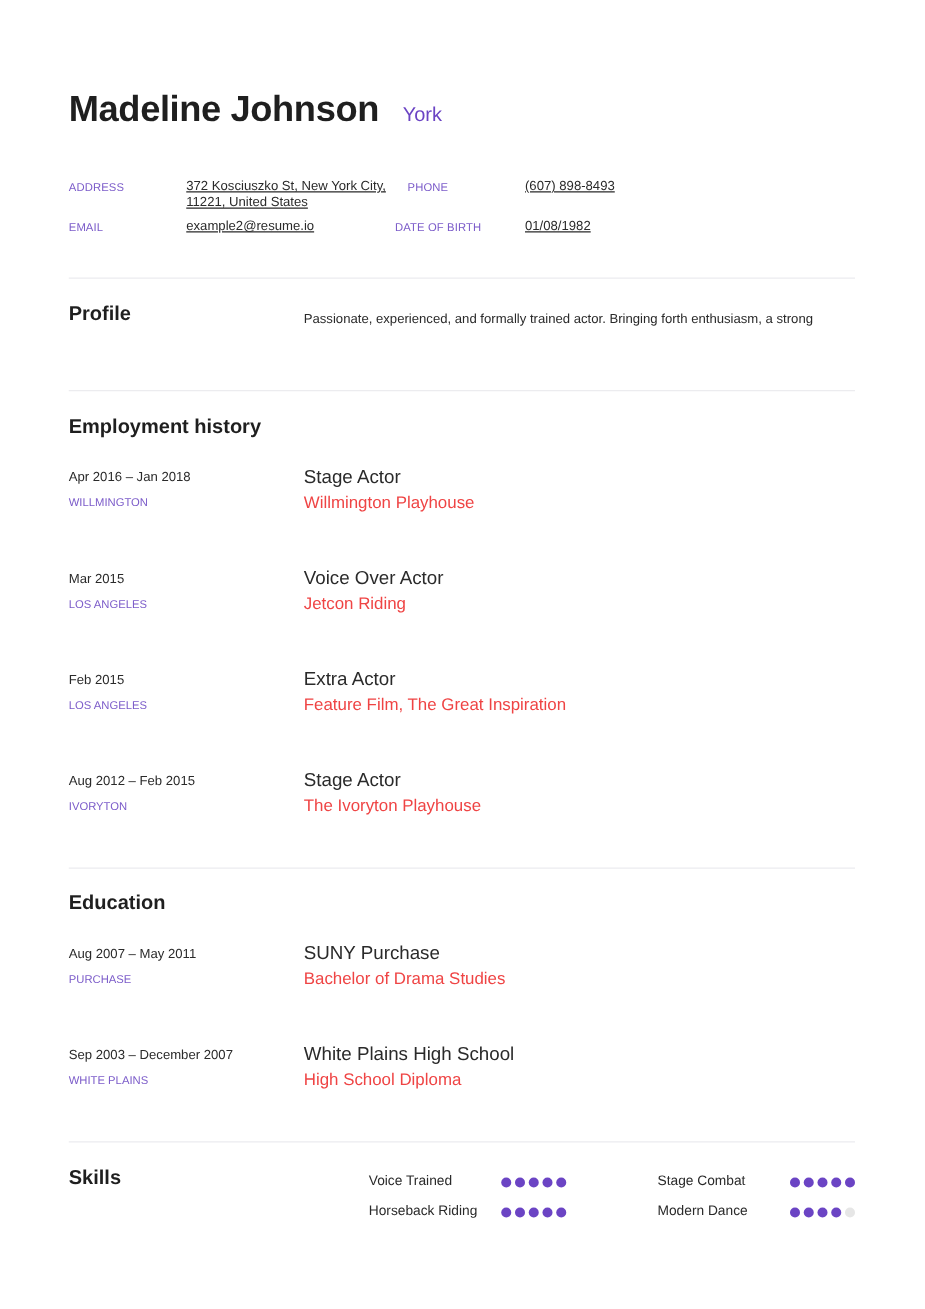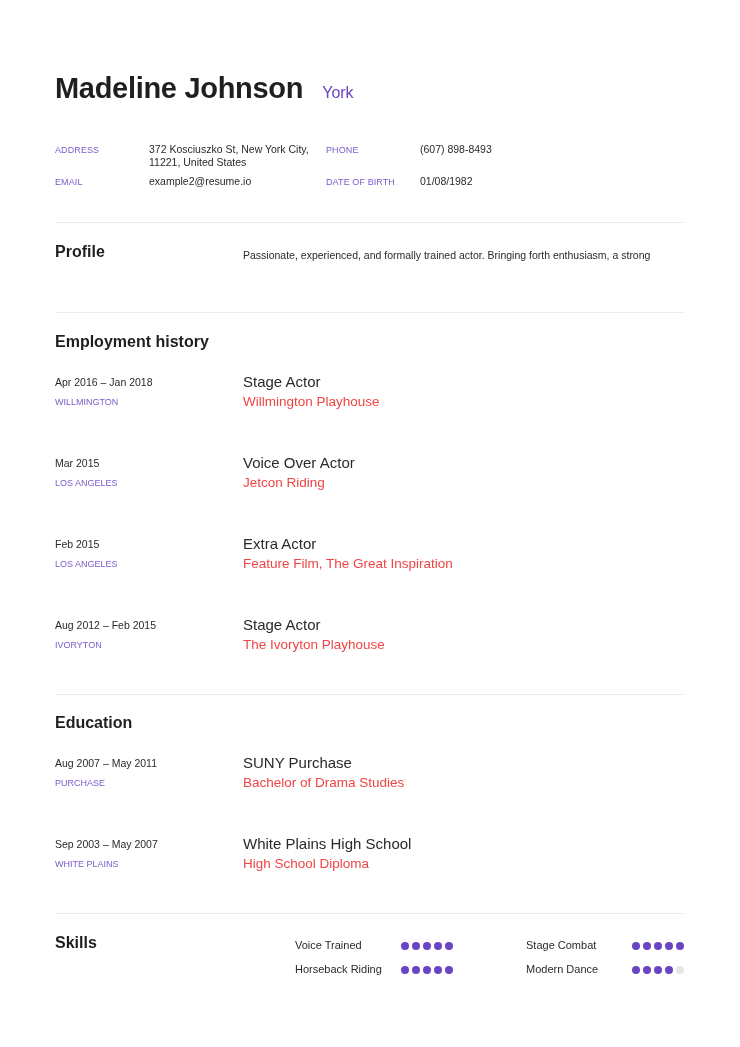--- a/index.html
+++ b/index.html
@@ -7,21 +7,21 @@
          font-family: "Liberation Sans", "DejaVu Sans", sans-serif; color: #222222; }
   .page { position: absolute; left: 55px; top: 0; width: 629px; height: 1047px; }
 
   
   .name-row { position: absolute; top: 72px; left: 0; display: flex; align-items: baseline; white-space: nowrap; }
   .name { font-size: 29px; font-weight: bold; color: #1f1f1f; letter-spacing: -0.3px; }
   .jobtitle { font-size: 16px; color: #6b44c4; margin-left: 19px; }
 
   .contact { position: absolute; top: 143px; left: 0; width: 629px; }
   .c-label { position: absolute; font-size: 9px; color: #7b5bc9; text-transform: uppercase; letter-spacing: 0.1px; }
-  .c-value { position: absolute; font-size: 10.5px; color: #2a2a2a; line-height: 13px; }
+  .c-value { position: absolute; font-size: 10.5px; color: #2a2a2a; line-height: 13px; text-decoration: underline; }
 
   .divider { position: absolute; left: 0; width: 629px; height: 1px; background: #ececef; }
 
   
   .section-title { position: absolute; left: 0; font-size: 16px; font-weight: bold; color: #1f1f1f; text-align: center; }
   .profile-text { position: absolute; left: 188px; width: 440px; font-size: 10.5px; line-height: 18px; color: #2a2a2a; }
 
   .entry { position: absolute; left: 0; width: 629px; height: 50px; }
   .entry .date { position: absolute; left: 0; top: 3px; font-size: 10.5px; color: #2a2a2a; white-space: nowrap; }
   .entry .loc { position: absolute; left: 0; top: 24px; font-size: 9px; color: #7b5bc9; text-transform: uppercase; }
@@ -51,21 +51,21 @@
     <span class="c-label" style="left:0;top:2px">ADDRESS</span>
     <span class="c-value" style="left:94px;top:0">372 Kosciuszko St, New York City,</span>
     <span class="c-value" style="left:94px;top:13px">11221, United States</span>
 
     <span class="c-label" style="left:271px;top:2px">PHONE</span>
     <span class="c-value" style="left:365px;top:0">(607) 898-8493</span>
 
     <span class="c-label" style="left:0;top:34px">EMAIL</span>
     <span class="c-value" style="left:94px;top:32px">example2@resume.io</span>
 
-    <span class="c-label" style="left:271px;top:34px">DATE OF BIRTH</span>
+    <span class="c-label" style="left:261px;top:34px">DATE OF BIRTH</span>
     <span class="c-value" style="left:365px;top:32px">01/08/1982</span>
   </div>
 
   <div class="divider" style="top:222px"></div>
 
   <div class="section-title" style="top:243px">Profile</div>
   <div class="profile-text" style="top:246px">
     <div>Passionate, experienced, and formally trained actor. Bringing forth enthusiasm, a strong</div>
   </div>
 
@@ -102,21 +102,21 @@
 
   <div class="section-title" style="top:714px">Education</div>
 
   <div class="entry" style="top:754px">
     <span class="date">Aug 2007 – May 2011</span>
     <span class="loc">PURCHASE</span>
     <span class="role">SUNY Purchase</span>
     <span class="org">Bachelor of Drama Studies</span>
   </div>
   <div class="entry" style="top:835px">
-    <span class="date">Sep 2003 – May 2007</span>
+    <span class="date">Sep 2003 – December 2007</span>
     <span class="loc">WHITE PLAINS</span>
     <span class="role">White Plains High School</span>
     <span class="org">High School Diploma</span>
   </div>
 
   <div class="divider" style="top:913px"></div>
 
   <div class="section-title" style="top:934px">Skills</div>
 
   <div class="skill" style="left:188px;top:939px">

